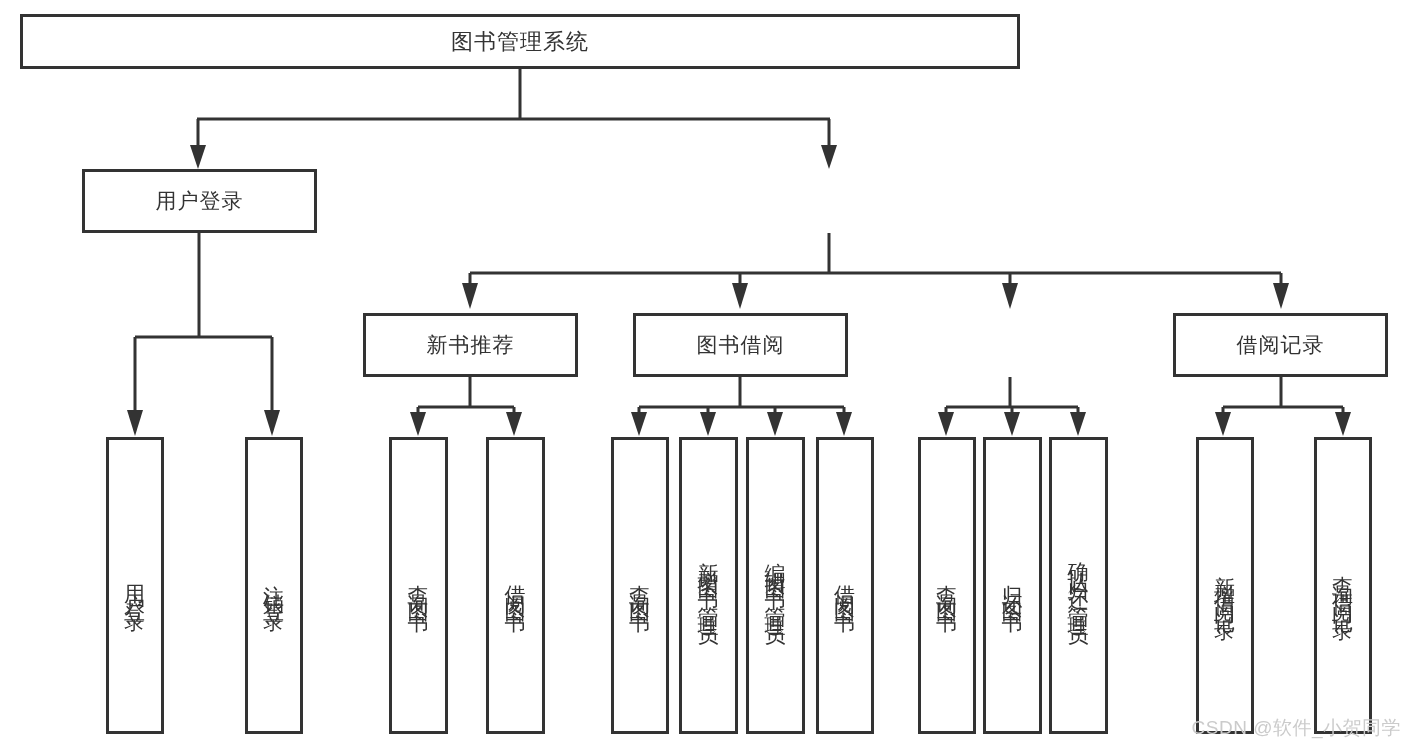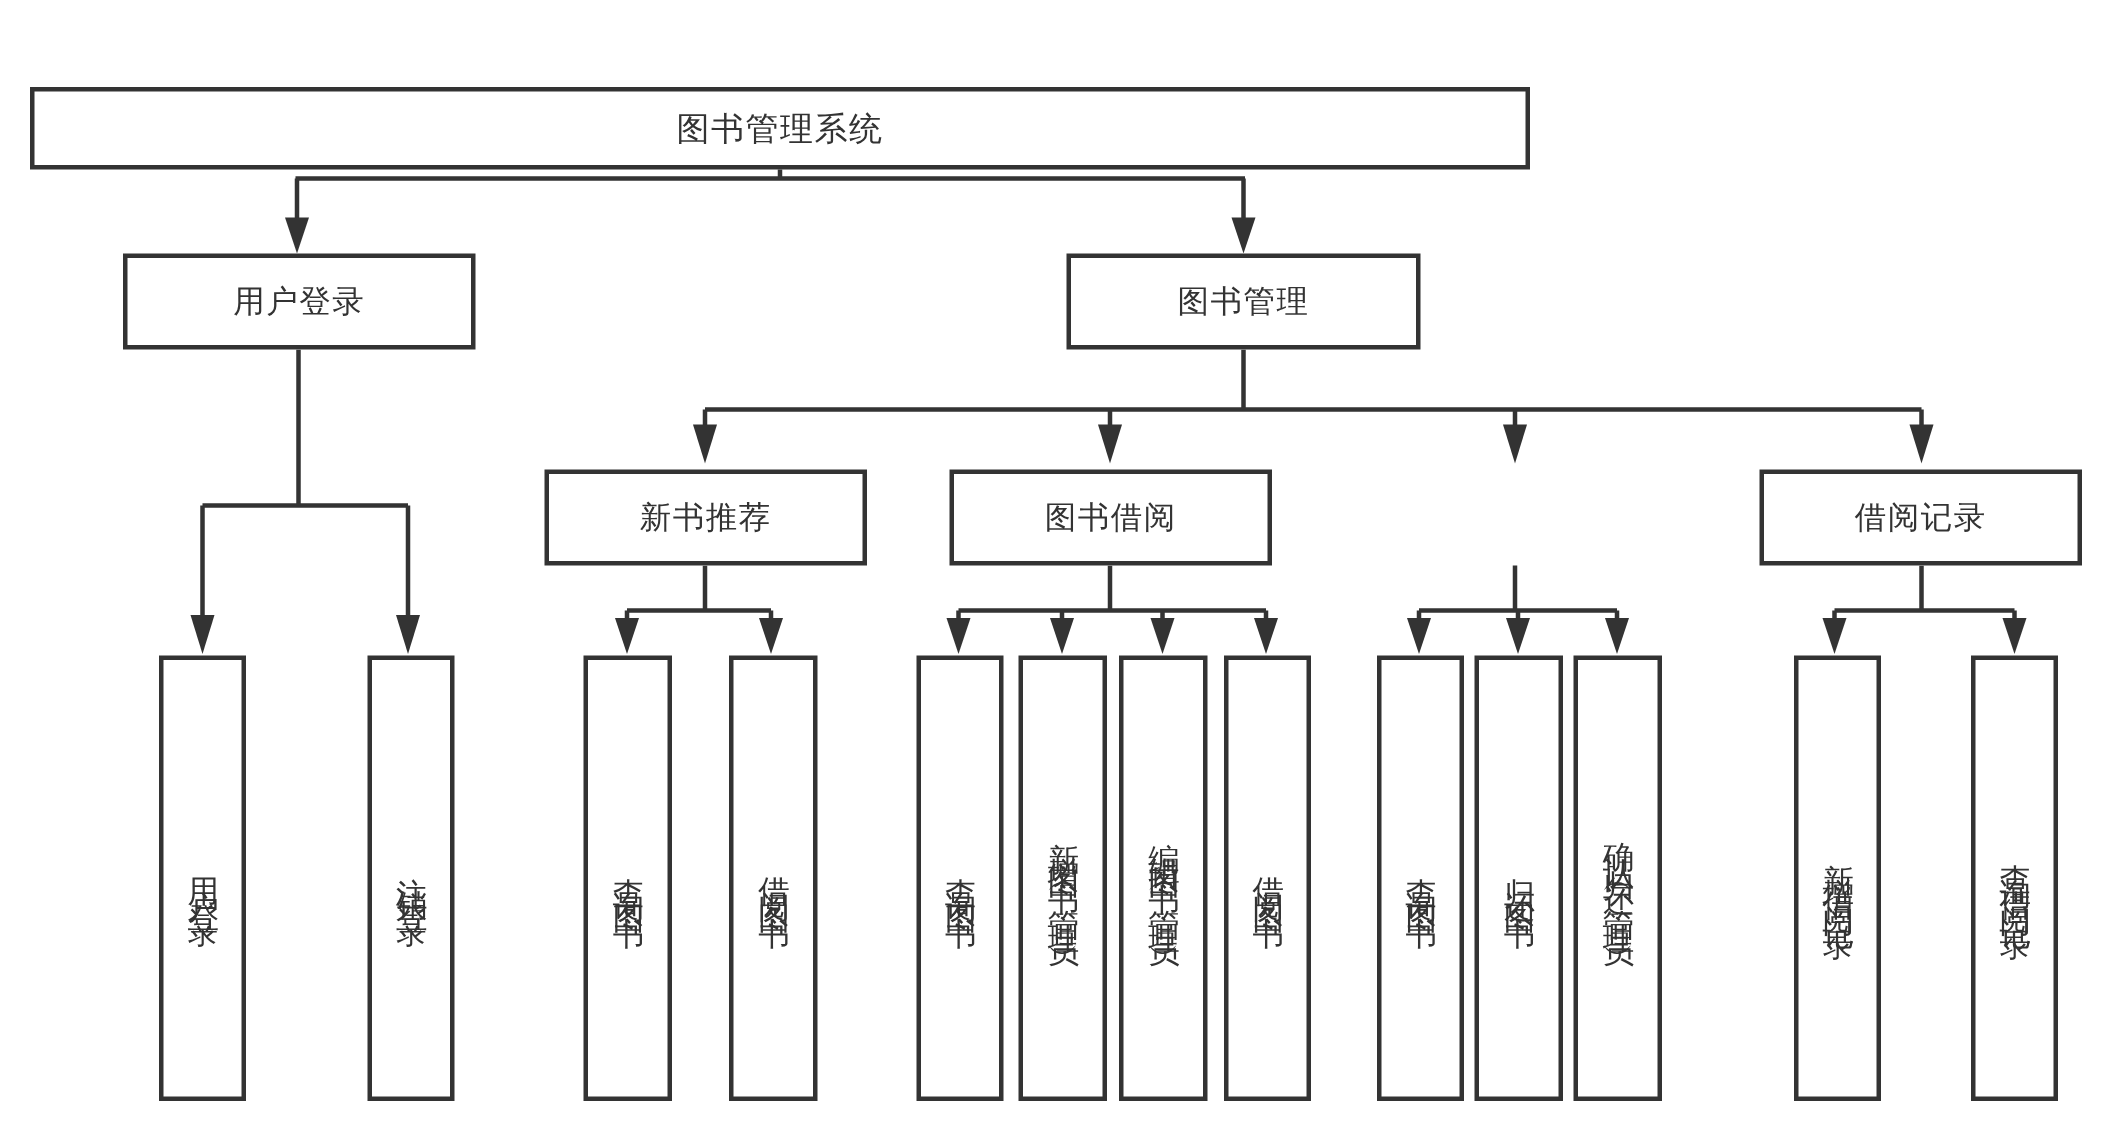--- a/index.html
+++ b/index.html
@@ -34,21 +34,20 @@
     justify-content: center;
     text-align: center;
   }
   .hbox {
     font-size: 21px;
     letter-spacing: 1px;
     white-space: nowrap;
   }
   .root-box {
     font-size: 22px;
-    margin-top: 44px;
   }
   .vbox {
     writing-mode: vertical-rl;
     text-orientation: mixed;
     font-size: 21px;
     letter-spacing: 9px;
     line-height: 1;
     white-space: nowrap;
   }
   .watermark {
@@ -106,21 +105,20 @@
     <g stroke="#333333" stroke-width="3" fill="#333333">
       <path fill="none" d="M1281,377 V407 M1223,407 H1343 M1223,407 V414 M1343,407 V414"></path>
       <polygon stroke="none" points="1215,412 1231,412 1223,436"></polygon>
       <polygon stroke="none" points="1335,412 1351,412 1343,436"></polygon>
     </g>
   </svg>
 
   <div class="box hbox root-box" style="left:20px;top:14px;width:1000px;height:55px">图书管理系统</div>
 
   <div class="box hbox" style="left:82px;top:169px;width:235px;height:64px">用户登录</div>
-  <div class="box hbox" style="left:711px;top:169px;width:236px;height:64px">图书管理</div>
 
   <div class="box hbox" style="left:633px;top:313px;width:215px;height:64px">图书借阅</div>
   <div class="box hbox" style="left:363px;top:313px;width:215px;height:64px">新书推荐</div>
   <div class="box hbox" style="left:1173px;top:313px;width:215px;height:64px">借阅记录</div>
 
   <div class="box vbox" style="left:106px;top:437px;width:58px;height:297px">用户登录</div>
   <div class="box vbox" style="left:245px;top:437px;width:58px;height:297px">注销登录</div>
 
   <div class="box vbox" style="left:389px;top:437px;width:59px;height:297px">查询图书</div>
   <div class="box vbox" style="left:486px;top:437px;width:59px;height:297px">借阅图书</div>
@@ -130,13 +128,14 @@
   <div class="box vbox" style="left:746px;top:437px;width:59px;height:297px">编辑图书（管理员）</div>
   <div class="box vbox" style="left:816px;top:437px;width:58px;height:297px">借阅图书</div>
 
   <div class="box vbox" style="left:918px;top:437px;width:58px;height:297px">查询图书</div>
   <div class="box vbox" style="left:983px;top:437px;width:59px;height:297px">归还图书</div>
   <div class="box vbox" style="left:1049px;top:437px;width:59px;height:297px">确认归还（管理员）</div>
 
   <div class="box vbox" style="left:1196px;top:437px;width:58px;height:297px">新增借阅记录</div>
   <div class="box vbox" style="left:1314px;top:437px;width:58px;height:297px">查询借阅记录</div>
 
+  <div class="watermark">CSDN @软件_小贺同学</div>
 </div>
 
 </body></html>

